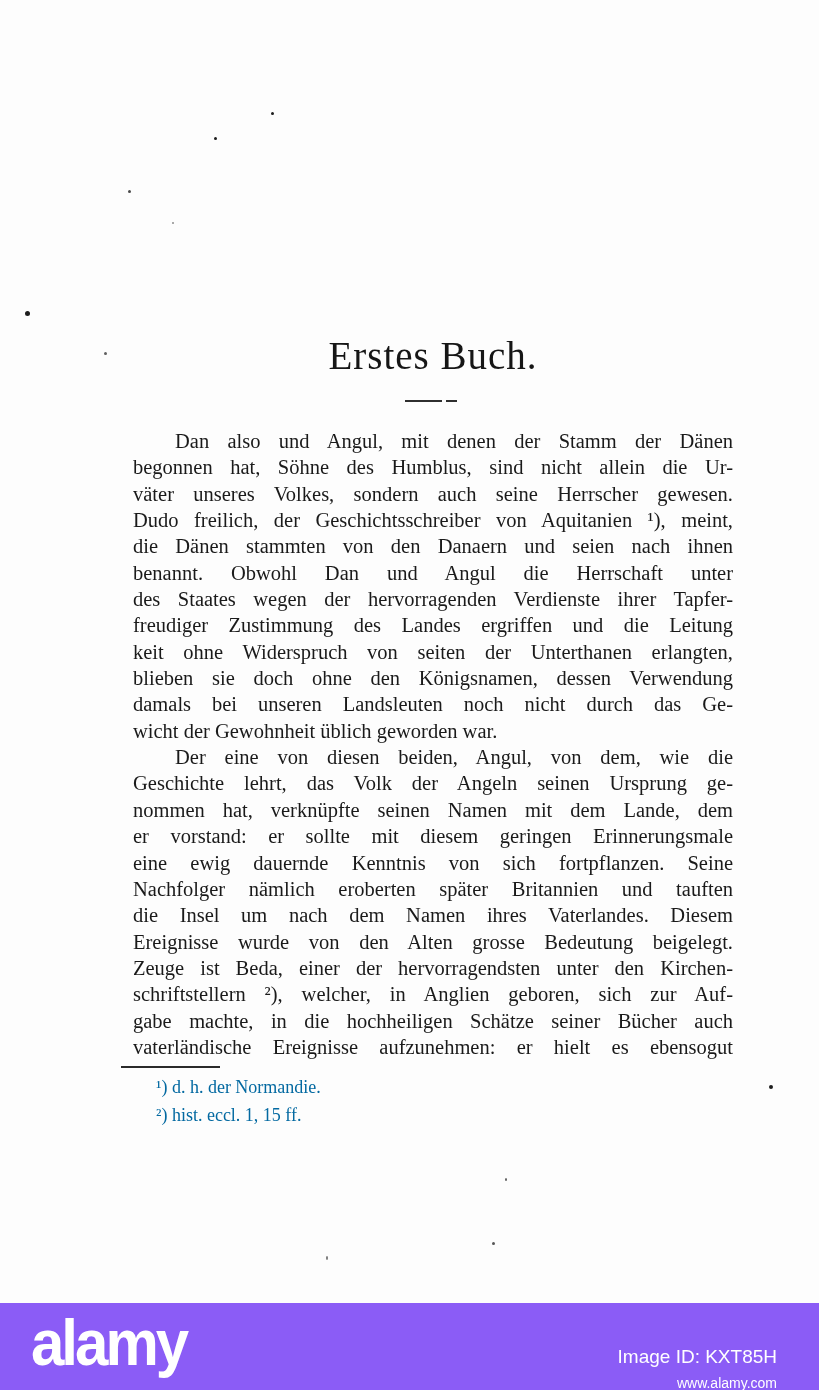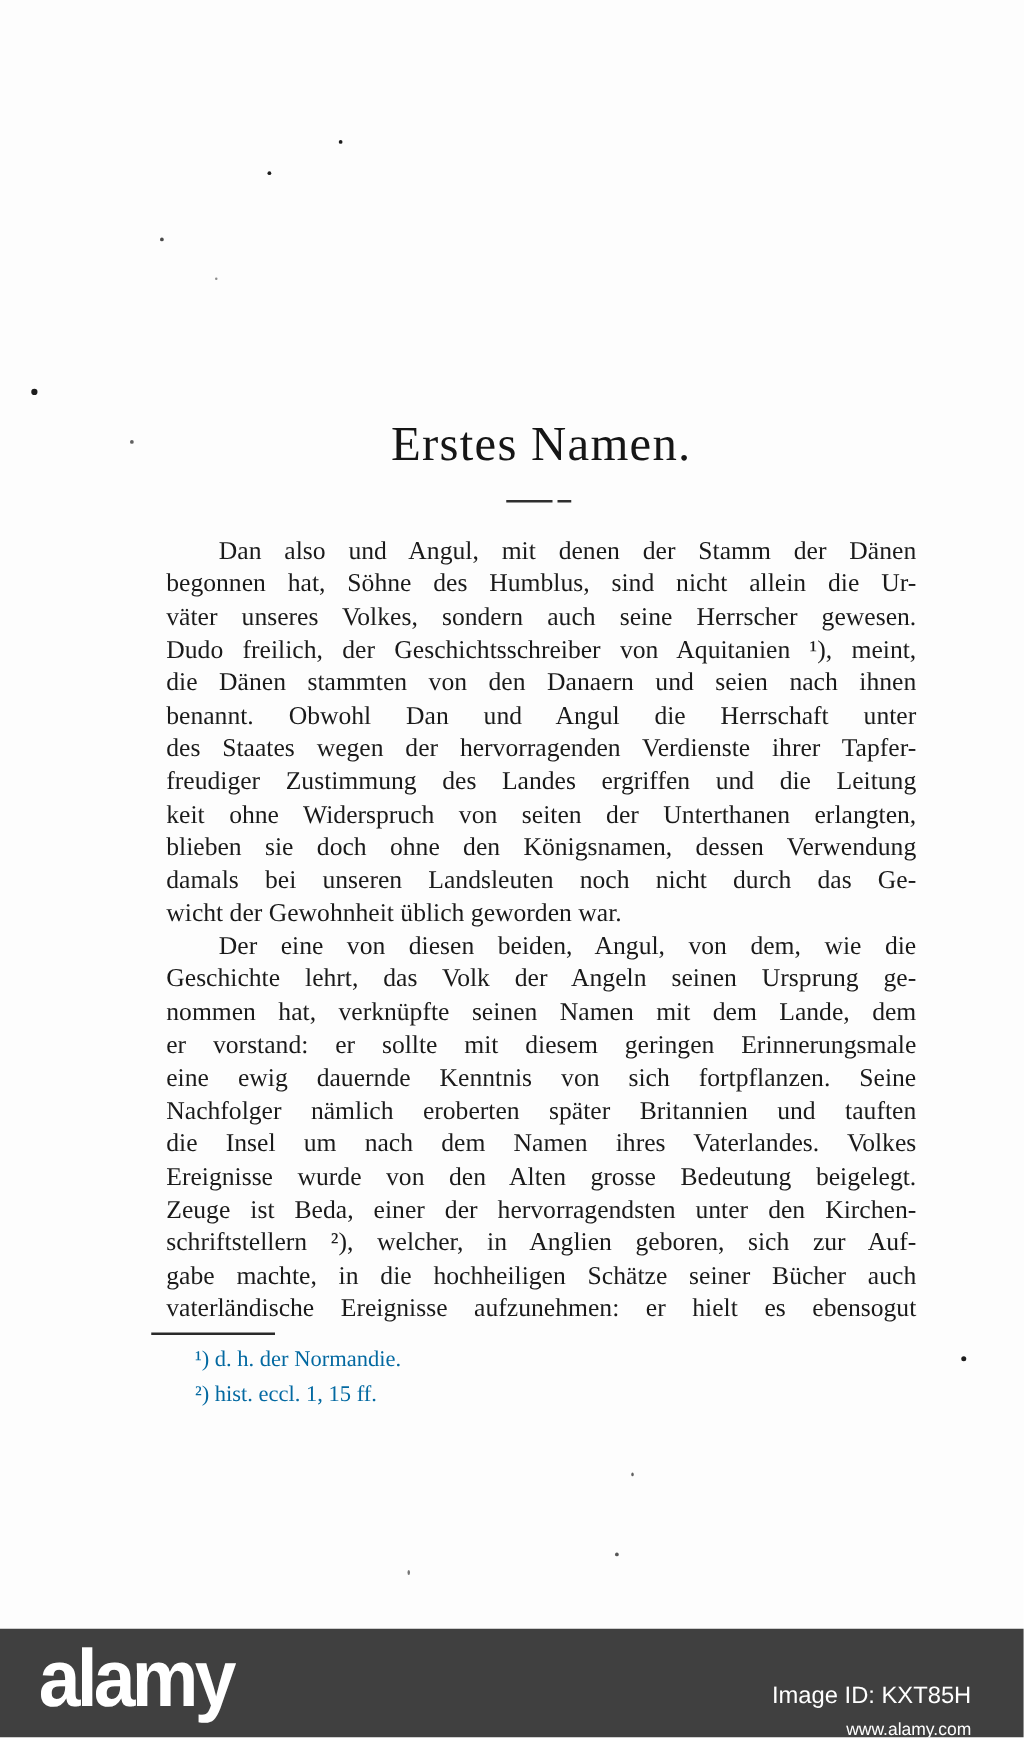--- a/index.html
+++ b/index.html
@@ -53,21 +53,21 @@
   .footnotes {
     position: absolute;
     left: 156px; top: 1074px;
     font-size: 18px;
     line-height: 27.5px;
     color: #0369a1;
   }
   .watermark-bar {
     position: absolute;
     left: 0; top: 1303px; width: 819px; height: 87px;
-    background: #404040;
+    background: #8b5cf6;
   }
   .alamy-logo {
     position: absolute;
     left: 31px; top: 8px;
     color: #ffffff;
     font-family: "Liberation Sans", sans-serif;
     font-weight: 700;
     font-size: 60px;
     line-height: 1;
     letter-spacing: -3px;
@@ -87,21 +87,21 @@
     position: absolute;
     background: #1d1d1d;
     border-radius: 50%;
   }
 </style>
 </head>
 <body>
 
 <div class="scan-page">
 
-  <div class="heading">Erstes Namen.</div>
+  <div class="heading">Erstes Buch.</div>
   <div class="heading-rule-a"></div>
   <div class="heading-rule-b"></div>
 
   <div class="body-text">
     <div class="line indent">Dan also und Angul, mit denen der Stamm der Dänen</div>
     <div class="line">begonnen hat, Söhne des Humblus, sind nicht allein die Ur-</div>
     <div class="line">väter unseres Volkes, sondern auch seine Herrscher gewesen.</div>
     <div class="line">Dudo freilich, der Geschichtsschreiber von Aquitanien ¹), meint,</div>
     <div class="line">die Dänen stammten von den Danaern und seien nach ihnen</div>
     <div class="line">benannt.  Obwohl Dan und Angul die Herrschaft unter</div>
@@ -110,21 +110,21 @@
     <div class="line">keit ohne Widerspruch von seiten der Unterthanen erlangten,</div>
     <div class="line">blieben sie doch ohne den Königsnamen, dessen Verwendung</div>
     <div class="line">damals bei unseren Landsleuten noch nicht durch das Ge-</div>
     <div class="line last">wicht der Gewohnheit üblich geworden war.</div>
     <div class="line indent">Der eine von diesen beiden, Angul, von dem, wie die</div>
     <div class="line">Geschichte lehrt, das Volk der Angeln seinen Ursprung ge-</div>
     <div class="line">nommen hat, verknüpfte seinen Namen mit dem Lande, dem</div>
     <div class="line">er vorstand: er sollte mit diesem geringen Erinnerungsmale</div>
     <div class="line">eine ewig dauernde Kenntnis von sich fortpflanzen.  Seine</div>
     <div class="line">Nachfolger nämlich eroberten später Britannien und tauften</div>
-    <div class="line">die Insel um nach dem Namen ihres Vaterlandes.  Volkes</div>
+    <div class="line">die Insel um nach dem Namen ihres Vaterlandes.  Diesem</div>
     <div class="line">Ereignisse wurde von den Alten grosse Bedeutung beigelegt.</div>
     <div class="line">Zeuge ist Beda, einer der hervorragendsten unter den Kirchen-</div>
     <div class="line">schriftstellern ²), welcher, in Anglien geboren, sich zur Auf-</div>
     <div class="line">gabe machte, in die hochheiligen Schätze seiner Bücher auch</div>
     <div class="line">vaterländische Ereignisse aufzunehmen: er hielt es ebensogut</div>
   </div>
 
   <div class="footnote-rule"></div>
   <div class="footnotes">
     <div>¹) d. h. der Normandie.</div>

